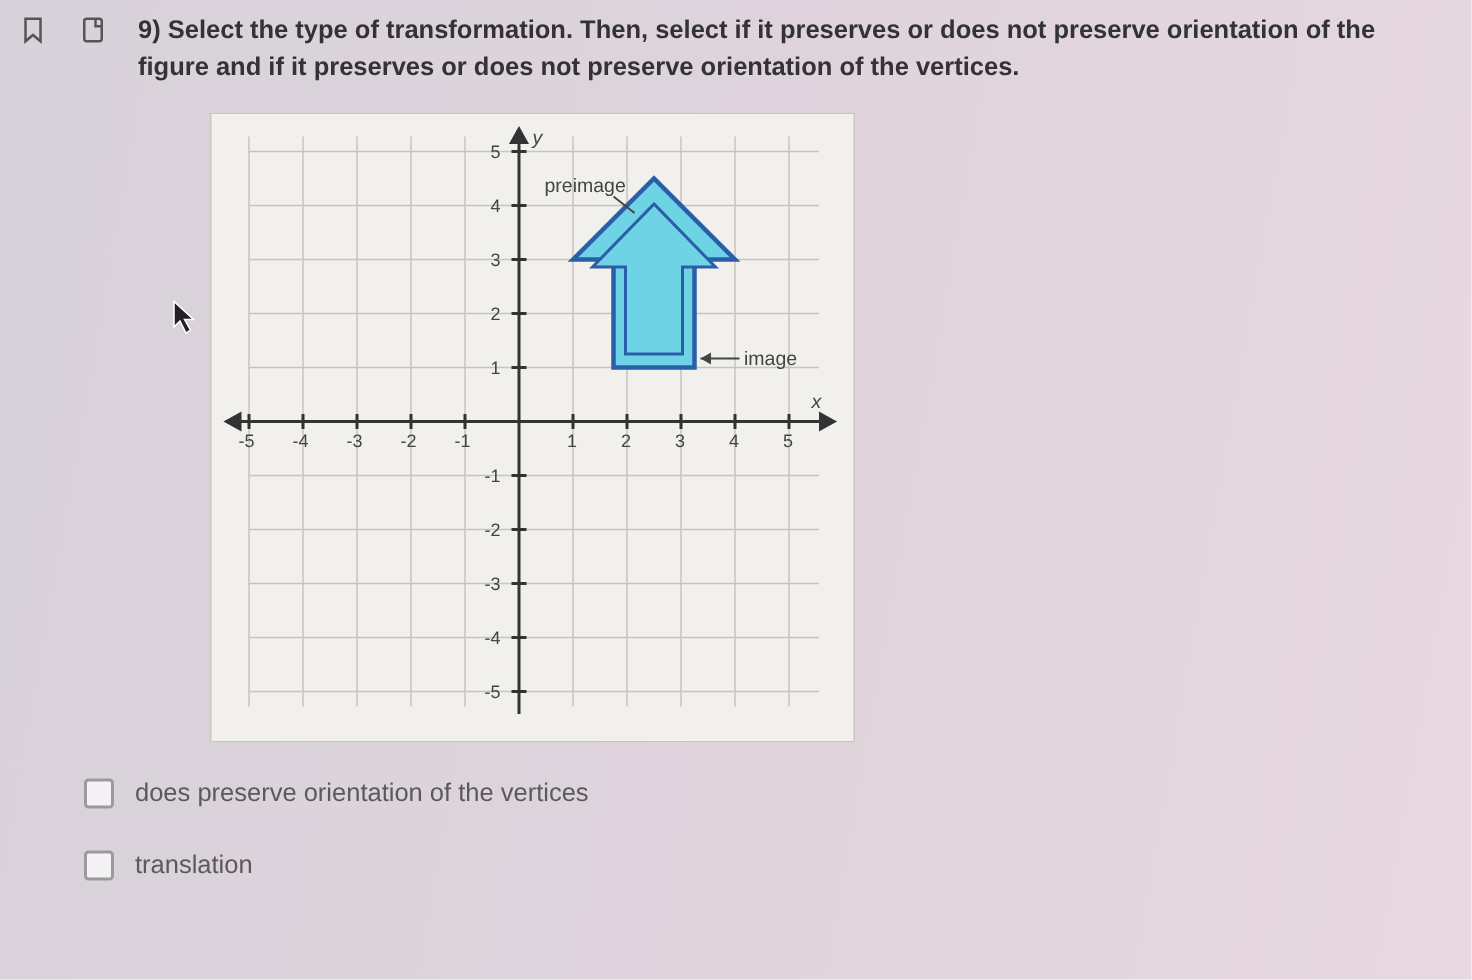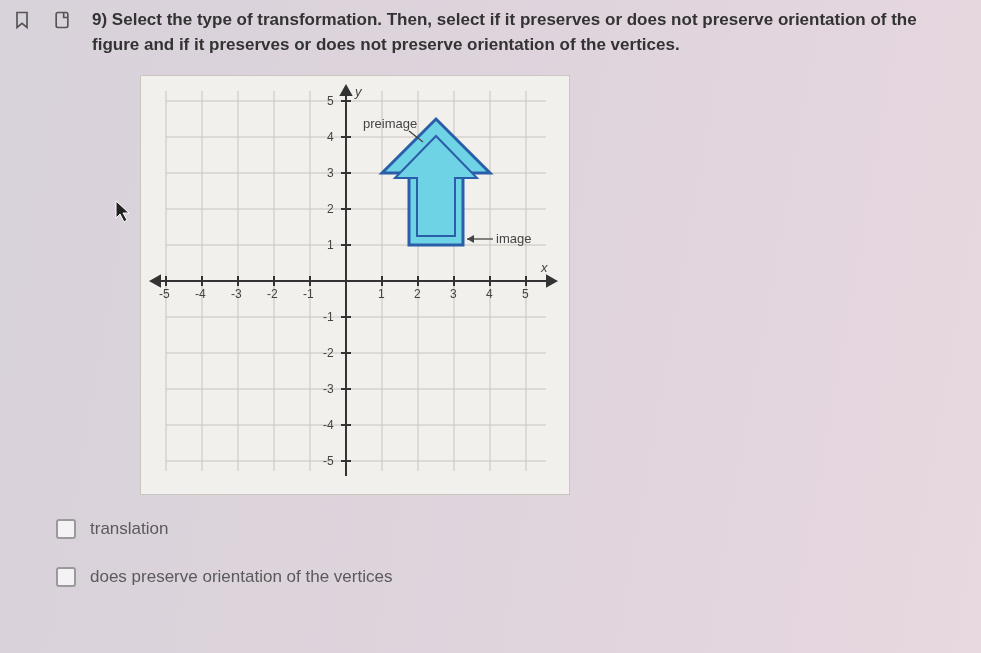--- a/index.html
+++ b/index.html
@@ -184,19 +184,19 @@
   </svg>
 </div>
 
 <svg class="cursor" width="18" height="24" viewBox="0 0 18 24">
   <polygon points="1,1 1,18 5,14 9,22 12,20 8,13 14,13" fill="#222" stroke="#fff" stroke-width="1"></polygon>
 </svg>
 
 <div class="options">
   <div class="option-row">
     <div class="checkbox"></div>
-    <span>translation</span>
+    <span>does preserve orientation of the vertices</span>
   </div>
   <div class="option-row">
     <div class="checkbox"></div>
-    <span>does preserve orientation of the vertices</span>
+    <span>translation</span>
   </div>
 </div>
 
 </body></html>

